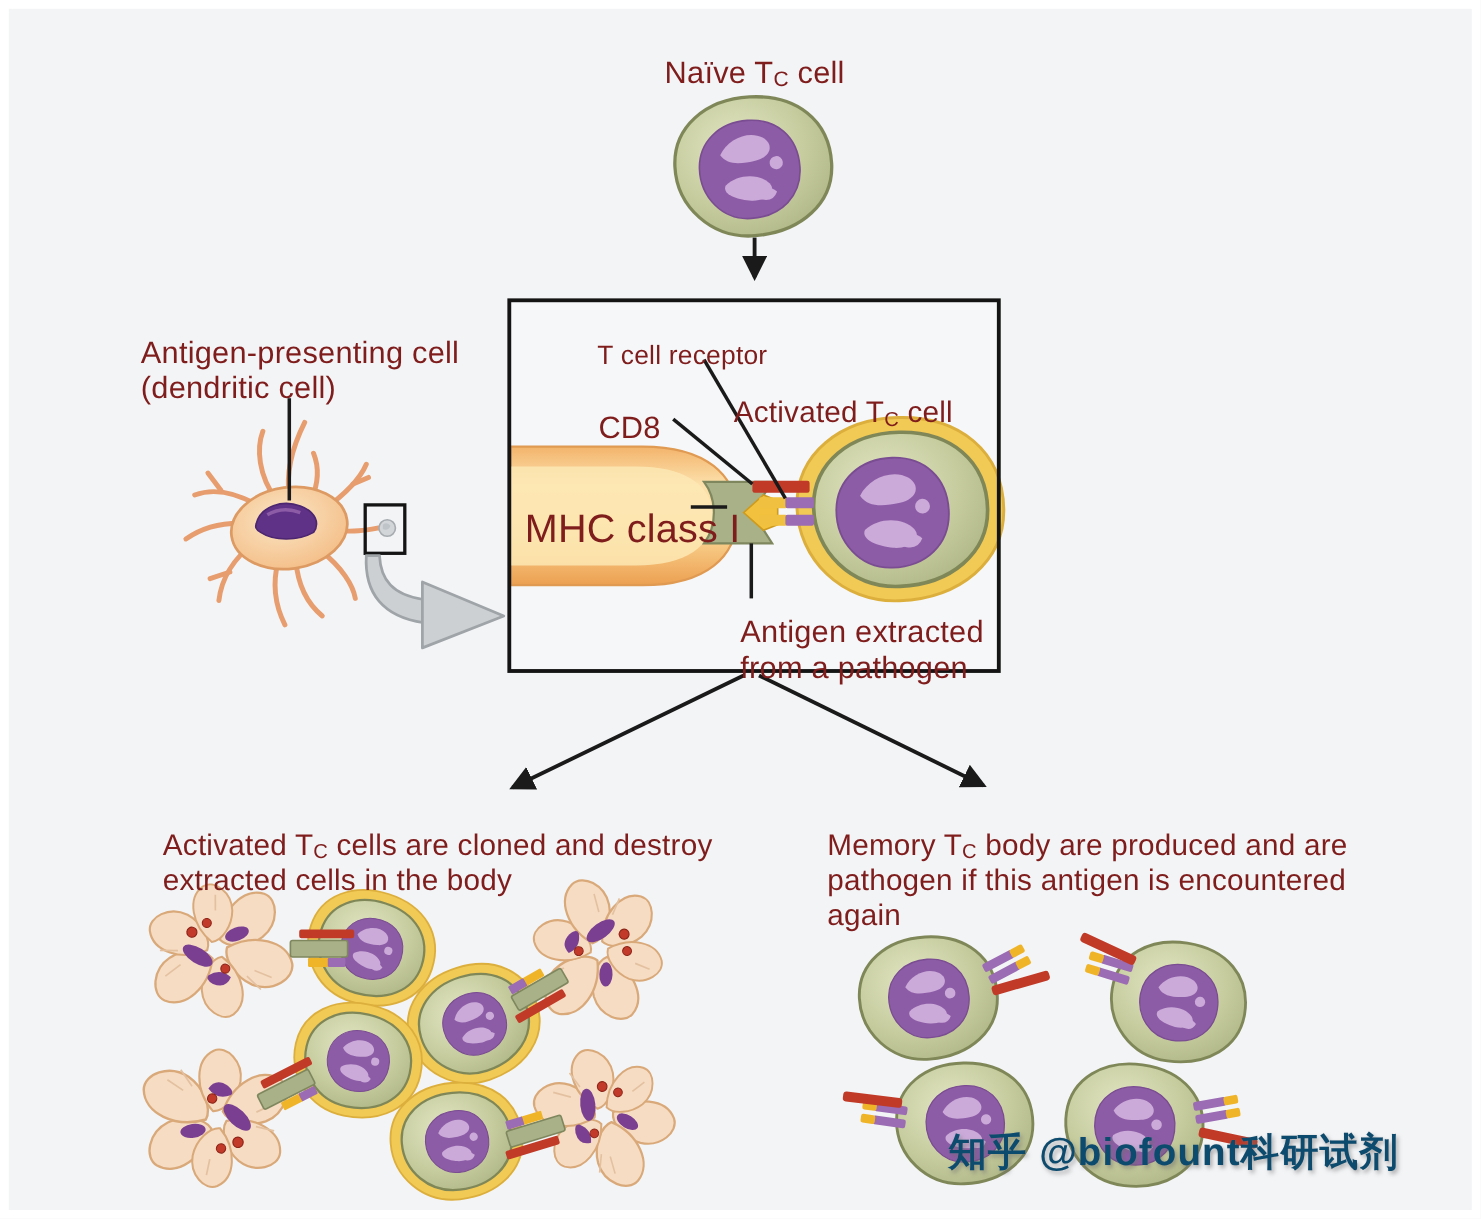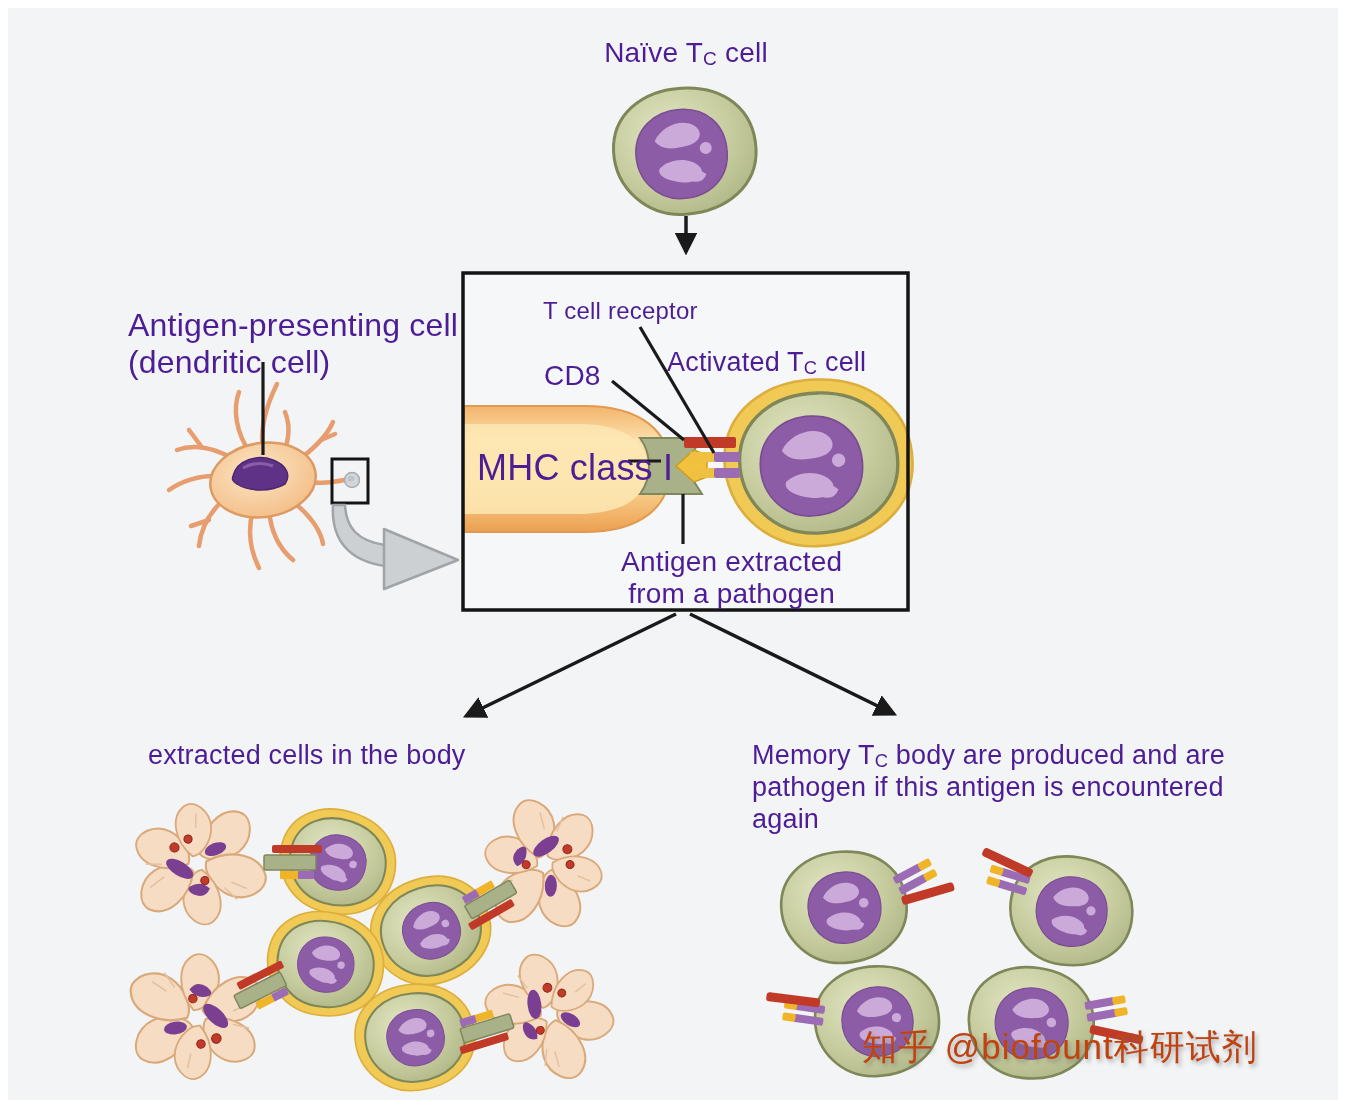--- a/index.html
+++ b/index.html
@@ -6,27 +6,27 @@
   .canvas{
     position:relative;width:1346px;height:1108px;overflow:hidden;
     background:#f3f4f6;
     font-family:"Liberation Sans","DejaVu Sans",sans-serif;
     color:#18181c;
   }
   .frame{position:absolute;inset:0;border:8px solid #ffffff;pointer-events:none;z-index:30;}
   svg.scene{position:absolute;left:0;top:0;z-index:1;}
   .lbl{
     position:absolute;z-index:10;font-size:27px;line-height:1.2;
-    letter-spacing:.2px;white-space:nowrap;color:#4c1d95;
+    letter-spacing:.2px;white-space:nowrap;color:#7f1d1d;margin-top:13px;
   }
   .lbl .sb{font-size:.68em;position:relative;top:.18em;}
   .center{text-align:center;}
   .watermark{
     position:absolute;z-index:20;left:862px;top:1024px;
-    font-size:35px;font-weight:normal;letter-spacing:1px;color:#c2410c;
+    font-size:35px;font-weight:bold;letter-spacing:1px;color:#0c4a6e;
     text-shadow:0 0 1px rgba(150,150,150,.45), 2px 3px 4px rgba(110,110,110,.55);
     white-space:nowrap;
   }
 </style>
 </head>
 <body>
 
 <div class="canvas">
 
 <svg class="scene" width="1346" height="1108" viewBox="0 0 1346 1108">
@@ -255,40 +255,41 @@
     <use href="#redrod" transform="translate(820,1003) rotate(187)"></use>
     <use href="#rodpair" transform="translate(1086,1012) rotate(-10)"></use>
     <use href="#redrod" transform="translate(1090,1029) rotate(12)"></use>
   </g>
 </svg>
 
   <div class="lbl center" style="left:566px;top:36px;width:240px;font-size:28px;">
     <span>Naïve T</span><span class="sb">C</span><span> cell</span>
   </div>
 
-  <div class="lbl" style="left:128px;top:307px;font-size:32px;line-height:1.16;">
+  <div class="lbl" style="left:128px;top:292px;font-size:28px;line-height:1.16;">
     <div>Antigen-presenting cell</div>
     <div>(dendritic cell)</div>
   </div>
 
   <div class="lbl" style="left:543px;top:297px;font-size:24px;">T cell receptor</div>
   <div class="lbl" style="left:544px;top:359px;font-size:28px;">CD8</div>
 
   <div class="lbl" style="left:667px;top:346px;font-size:27px;">
     <span>Activated T</span><span class="sb">C</span><span> cell</span>
   </div>
 
   <div class="lbl" style="left:477px;top:446px;font-size:36px;">MHC class I</div>
 
-  <div class="lbl" style="left:621px;top:546px;font-size:28px;line-height:1.14;text-align:center;">
+  <div class="lbl" style="left:673px;top:546px;font-size:28px;line-height:1.14;">
     <div>Antigen extracted</div>
     <div>from a pathogen</div>
   </div>
 
   <div class="lbl" style="left:148px;top:740px;font-size:27px;line-height:1.18;">
+    <div><span>Activated T</span><span class="sb">C</span><span> cells are cloned and destroy</span></div>
     <div>extracted cells in the body</div>
   </div>
 
   <div class="lbl" style="left:752px;top:740px;font-size:27px;line-height:1.18;">
     <div><span>Memory T</span><span class="sb">C</span><span> body are produced and are</span></div>
     <div>pathogen if this antigen is encountered</div>
     <div>again</div>
   </div>
 
   <div class="watermark">知乎 @biofount科研试剂</div>

